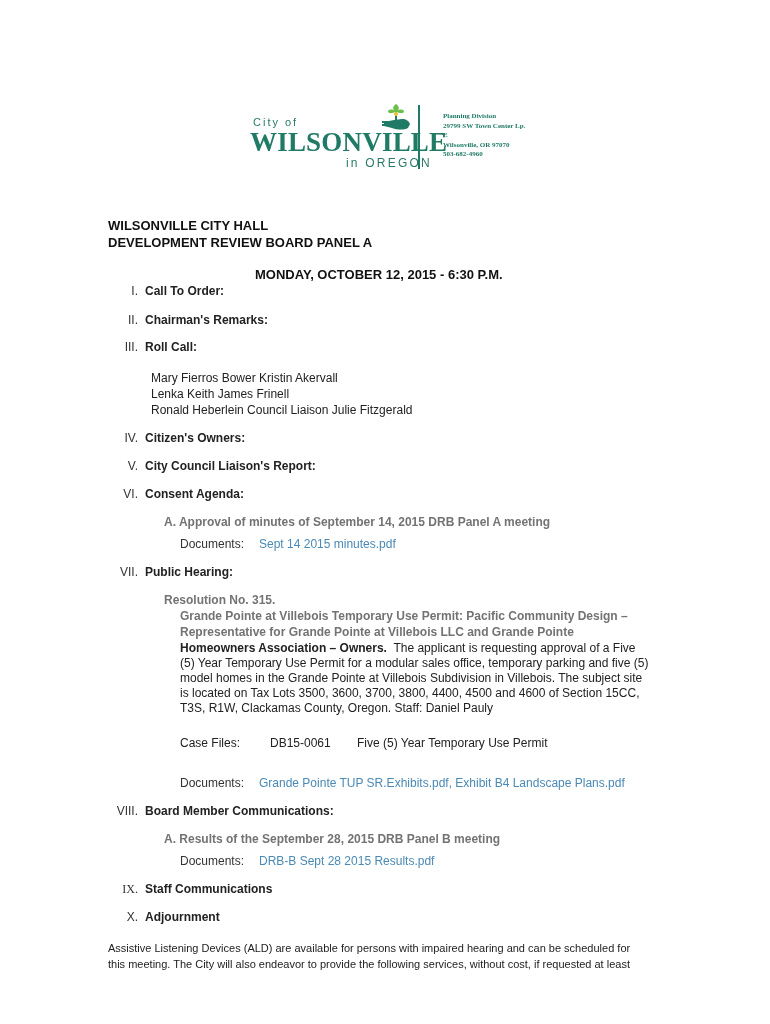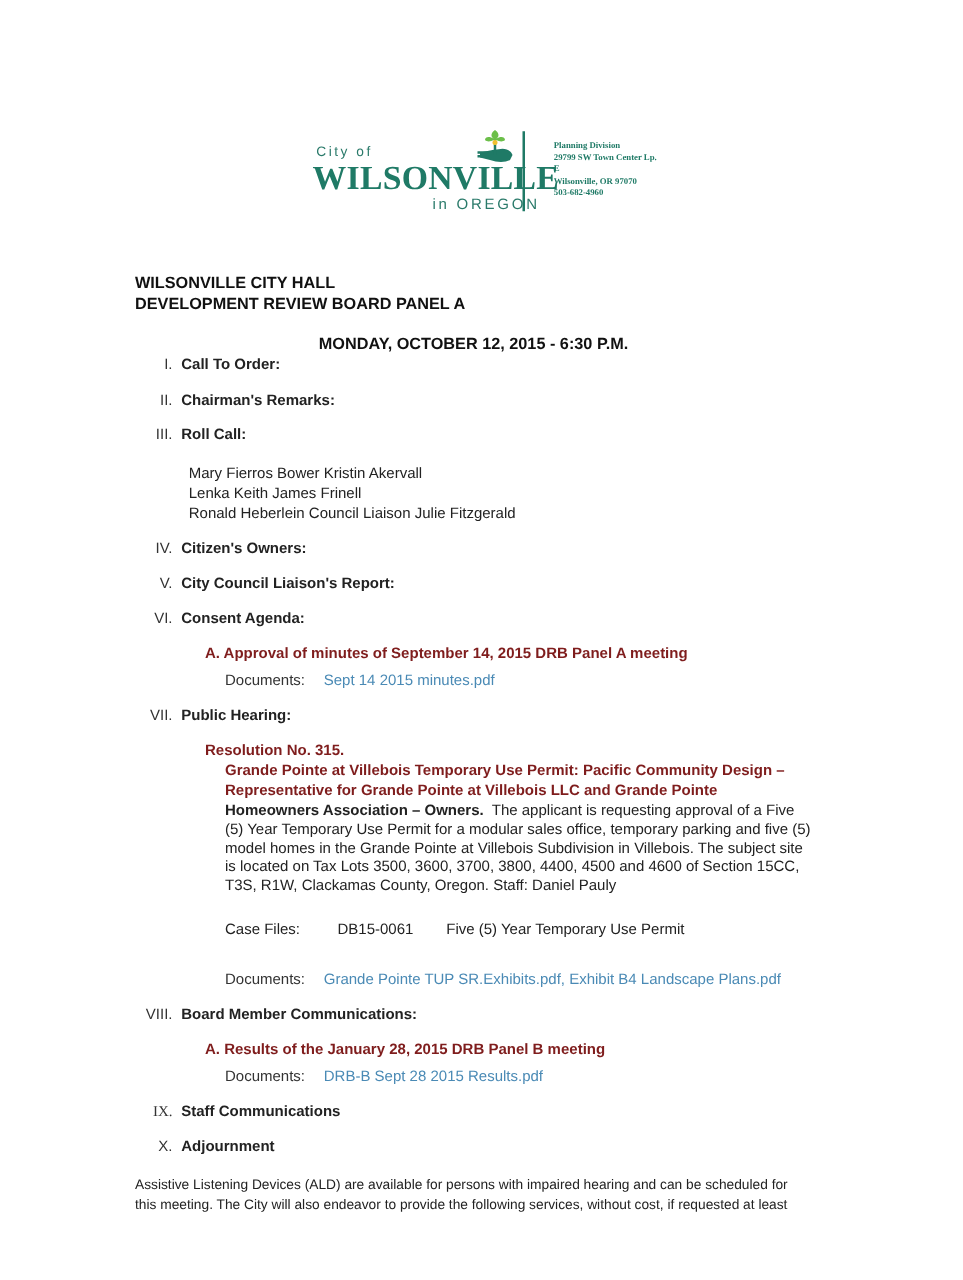--- a/index.html
+++ b/index.html
@@ -25,21 +25,21 @@
   .logo .vline { position: absolute; left: 168px; top: 5px; width: 2px; height: 64px; background: #1f7a66; }
   .logo .emblem { position: absolute; left: 130px; top: 2px; width: 32px; height: 34px; }
   .logo .addr { position: absolute; left: 173px; top: 12px; font-family: "Liberation Serif", serif; font-weight: bold; font-size: 7px; line-height: 9.5px; color: #1f7a66; margin-left: 20px; }
 
   .h-title { font-size: 13px; font-weight: bold; color: #111; }
   .h-date { font-size: 13px; font-weight: bold; color: #111; }
 
   .num { font-size: 12px; color: #333; text-align: right; width: 40px; }
   .sec { font-size: 12px; font-weight: bold; color: #222; }
   .body-text { font-size: 12px; color: #222; }
-  .sub { font-size: 12px; font-weight: bold; color: #7f1d1d; }
+  .sub { font-size: 12px; font-weight: bold; color: #737373; }
   .doclabel { font-size: 12px; color: #333; }
   .link { font-size: 12px; color: #4a8ab5; cursor: pointer; }
 </style>
 </head>
 <body>
 
 <div class="logo">
   <div class="cityof">City of</div>
   <div class="wilson">WILSONVILLE</div>
   <div class="inoregon">in OREGON</div>
@@ -107,21 +107,21 @@
 <div class="abs body-text" style="left:180px; top:736px;">Case Files:</div>
 <div class="abs body-text" style="left:270px; top:736px;">DB15-0061</div>
 <div class="abs body-text" style="left:357px; top:736px;">Five (5) Year Temporary Use Permit</div>
 
 <div class="abs doclabel" style="left:180px; top:776px;">Documents:</div>
 <div class="abs link" style="left:259px; top:776px;">Grande Pointe TUP SR.Exhibits.pdf, Exhibit B4 Landscape Plans.pdf</div>
 
 <div class="abs num" style="left:98px; top:804px;">VIII.</div>
 <div class="abs sec" style="left:145px; top:804px;">Board Member Communications:</div>
 
-<div class="abs sub" style="left:164px; top:832px;">A. Results of the January 28, 2015 DRB Panel B meeting</div>
+<div class="abs sub" style="left:164px; top:832px;">A. Results of the September 28, 2015 DRB Panel B meeting</div>
 <div class="abs doclabel" style="left:180px; top:854px;">Documents:</div>
 <div class="abs link" style="left:259px; top:854px;">DRB-B Sept 28 2015 Results.pdf</div>
 
 <div class="abs num" style="left:98px; top:882px;font-family:Liberation Serif, serif;">IX.</div>
 <div class="abs sec" style="left:145px; top:882px;">Staff Communications</div>
 
 <div class="abs num" style="left:98px; top:910px;">X.</div>
 <div class="abs sec" style="left:145px; top:910px;">Adjournment</div>
 
 <div class="abs body-text" style="left:108px; top:942px; font-size:11px;">Assistive Listening Devices (ALD) are available for persons with impaired hearing and can be scheduled for</div>

